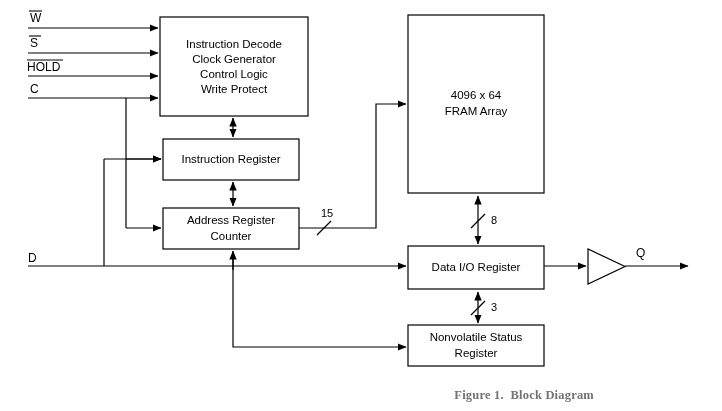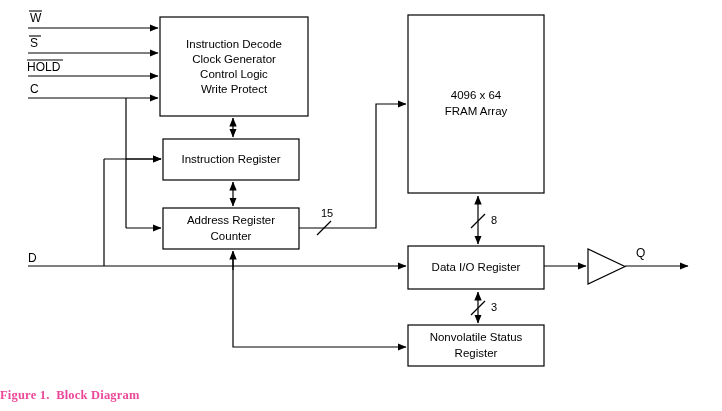--- a/index.html
+++ b/index.html
@@ -67,25 +67,25 @@
   .overbar {
     stroke: #000000;
     stroke-width: 1.1;
     fill: none;
   }
   .caption {
     position: absolute;
     left: 0;
     top: 388px;
     width: 594px;
-    text-align: left;
+    text-align: right;
     font-family: "Liberation Serif", serif;
     font-weight: bold;
     font-size: 12.5px;
-    color: #ec4899;
+    color: #737373;
     letter-spacing: 0.2px;
     white-space: pre;
   }
   .tri {
     fill: #ffffff;
     stroke: #000000;
     stroke-width: 1.2;
     stroke-linejoin: miter;
   }
 </style>

